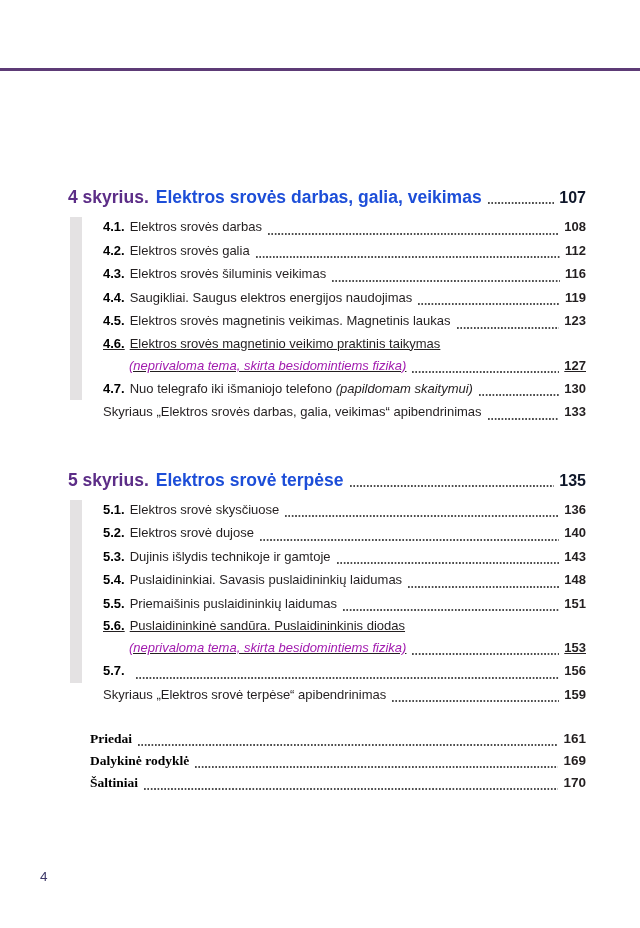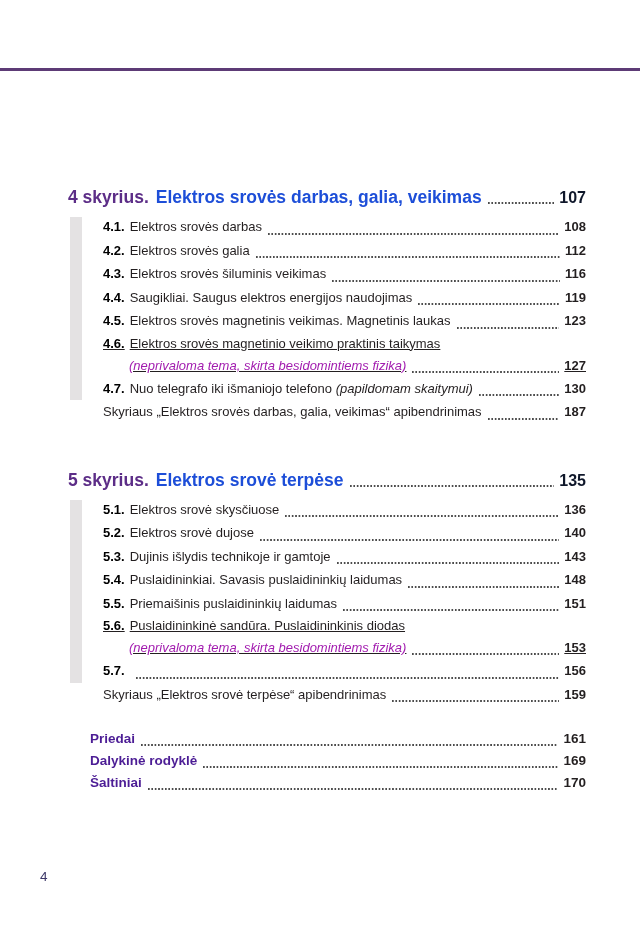--- a/index.html
+++ b/index.html
@@ -79,21 +79,21 @@
   }
   .summary-title { color: #231f20; }
   
   .chapter + .chapter { margin-top: 18px; }
   
   .back-matter { margin-top: 22px; padding-left: 22px; }
   .bm-row {
     display: flex; align-items: baseline;
     font-size: 13.5px; line-height: 22px; white-space: nowrap;
   }
-  .bm-title { font-weight: 700; color: #4c1d95; }
+  .bm-title { font-weight: 700; color: #000000; font-family: Liberation Serif, serif; }
   .footer-num {
     position: absolute; left: 40px; top: 869px;
     font-size: 13.5px; color: #3c3768;
   }
 </style>
 </head>
 <body>
 
 <div class="top-rule"></div>
 
@@ -161,21 +161,21 @@
         <span class="num">4.7.</span>
         <span class="title"><span>Nuo telegrafo iki išmaniojo telefono </span><i>(papildomam skaitymui)</i></span>
         <span class="leader"></span>
         <span class="page">130</span>
       </div>
     </div>
 
     <div class="summary-row">
       <span class="summary-title">Skyriaus „Elektros srovės darbas, galia, veikimas“ apibendrinimas</span>
       <span class="leader"></span>
-      <span class="page">187</span>
+      <span class="page">133</span>
     </div>
   </section>
 
   <section class="chapter">
     <div class="ch-row">
       <span class="ch-num">5 skyrius.</span>
       <span class="ch-title">Elektros srovė terpėse</span>
       <span class="leader ch-leader"></span>
       <span class="ch-page">135</span>
     </div>

